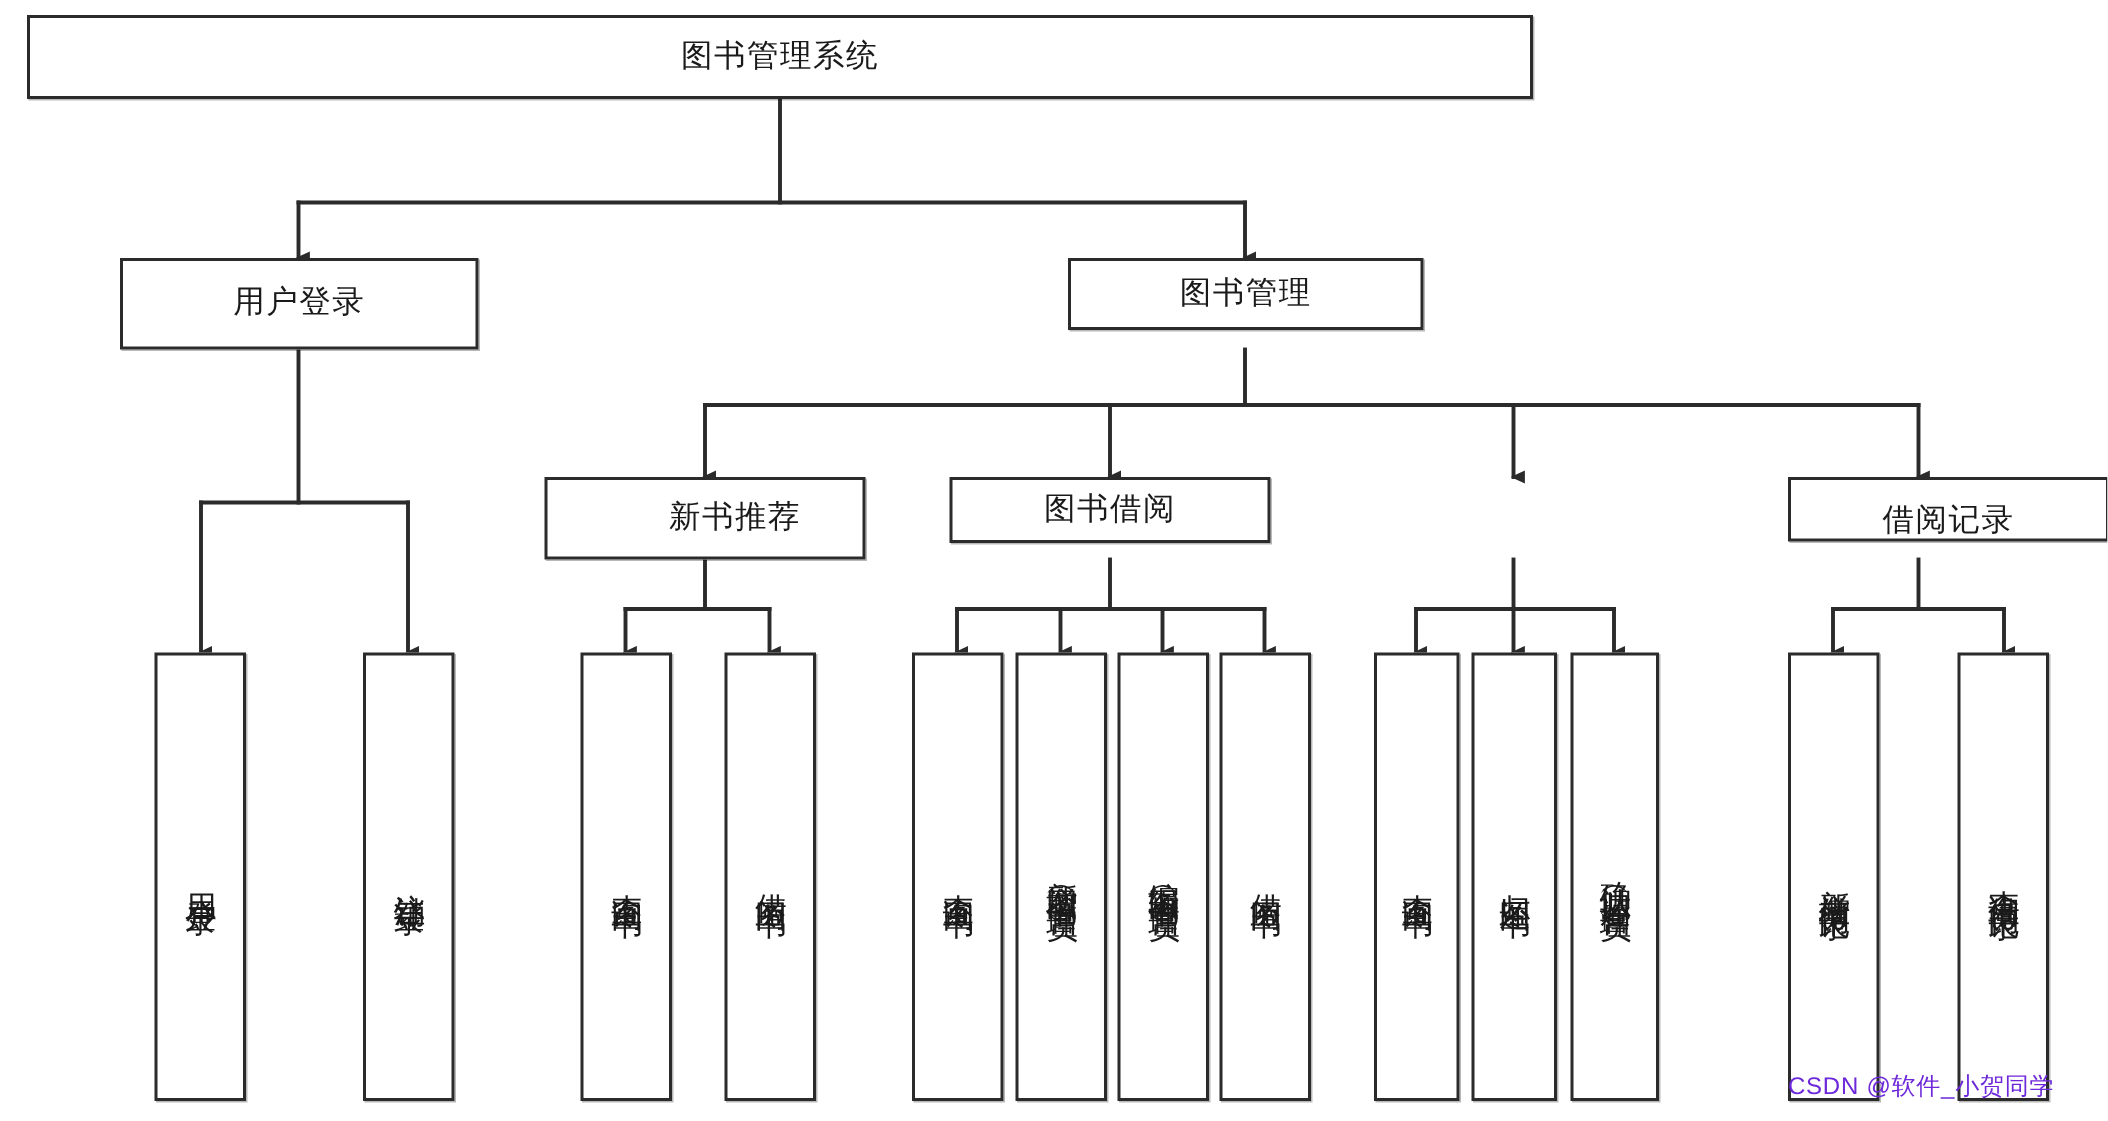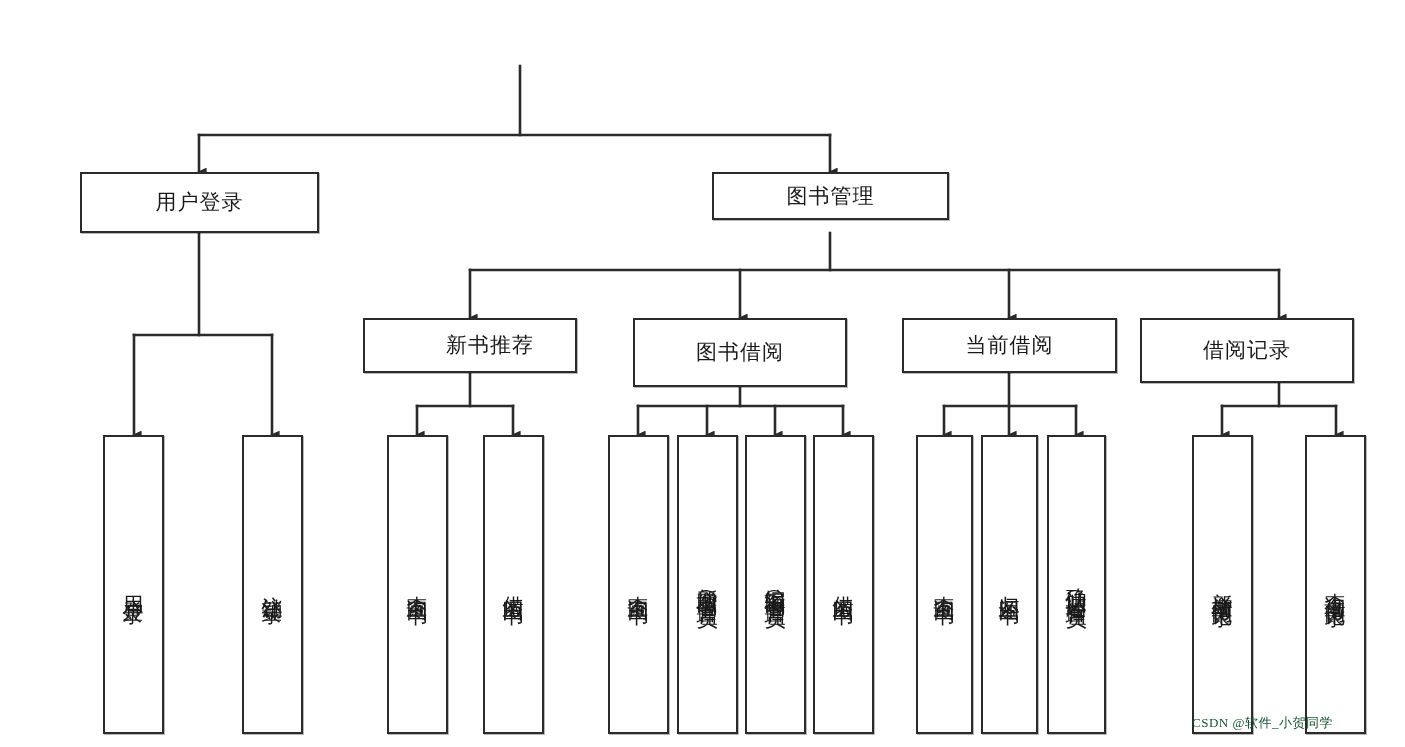--- a/index.html
+++ b/index.html
@@ -43,26 +43,25 @@
     writing-mode: vertical-rl;
     text-orientation: upright;
     font-size: 21px;
     letter-spacing: 3px;
     line-height: 1.0;
     white-space: normal;
     max-height: 268px;
   }
   .watermark {
     position: absolute;
-    color: #14532d;
-    font-size: 13px;
+    color: #6d28d9;
+    font-size: 16px;
     letter-spacing: 0.5px;
     white-space: nowrap;
     pointer-events: none;
-    font-family: Liberation Serif, serif;
   }
 </style>
 </head>
 <body>
 
 <div id="canvas">
 
   <svg id="edges" viewBox="0 0 1405 747" xmlns="http://www.w3.org/2000/svg">
     <defs>
       <marker id="arrow" markerWidth="10" markerHeight="10" refX="4.4" refY="7.6" orient="auto" markerUnits="userSpaceOnUse">
@@ -106,38 +105,38 @@
       <path d="M1009,406 L1009,435" marker-end="url(#arrow)"></path>
       <path d="M1076,406 L1076,435" marker-end="url(#arrow)"></path>
 
       <path d="M1279,373 L1279,406"></path>
       <path d="M1222,406 L1336,406"></path>
       <path d="M1222,406 L1222,435" marker-end="url(#arrow)"></path>
       <path d="M1336,406 L1336,435" marker-end="url(#arrow)"></path>
     </g>
   </svg>
 
+  <div class="node root" style="left:18px; top:10px; width:1004px; height:56px;">
+    <span class="label">图书管理系统</span>
+  </div>
 
   <div class="node" style="left:80px; top:172px; width:239px; height:61px;">
     <span class="label">用户登录</span>
   </div>
   <div class="node" style="left:712px; top:172px; width:237px; height:48px;">
     <span class="label">图书管理</span>
   </div>
 
   <div class="node" style="left:363px; top:318px; width:214px; height:55px;padding-left:40px;">
     <span class="label">新书推荐</span>
   </div>
-  <div class="node" style="left:633px; top:318px; width:214px; height:69px;">
+  <div class="node" style="left:633px; top:318px; width:214px; height:44px;">
     <span class="label">图书借阅</span>
   </div>
-  <div class="node" style="left:902px; top:318px; width:215px; height:55px;">
-    <span class="label">当前借阅</span>
-  </div>
-  <div class="node" style="left:1140px; top:318px; width:214px; height:65px;">
+  <div class="node" style="left:1192px; top:318px; width:214px; height:43px;align-items:flex-end;">
     <span class="label">借阅记录</span>
   </div>
 
   <div class="node leaf" style="left:103px; top:435px; width:61px; height:299px;">
     <span class="label">用户登录</span>
   </div>
   <div class="node leaf" style="left:242px; top:435px; width:61px; height:299px;">
     <span class="label">注销登录</span>
   </div>
 

